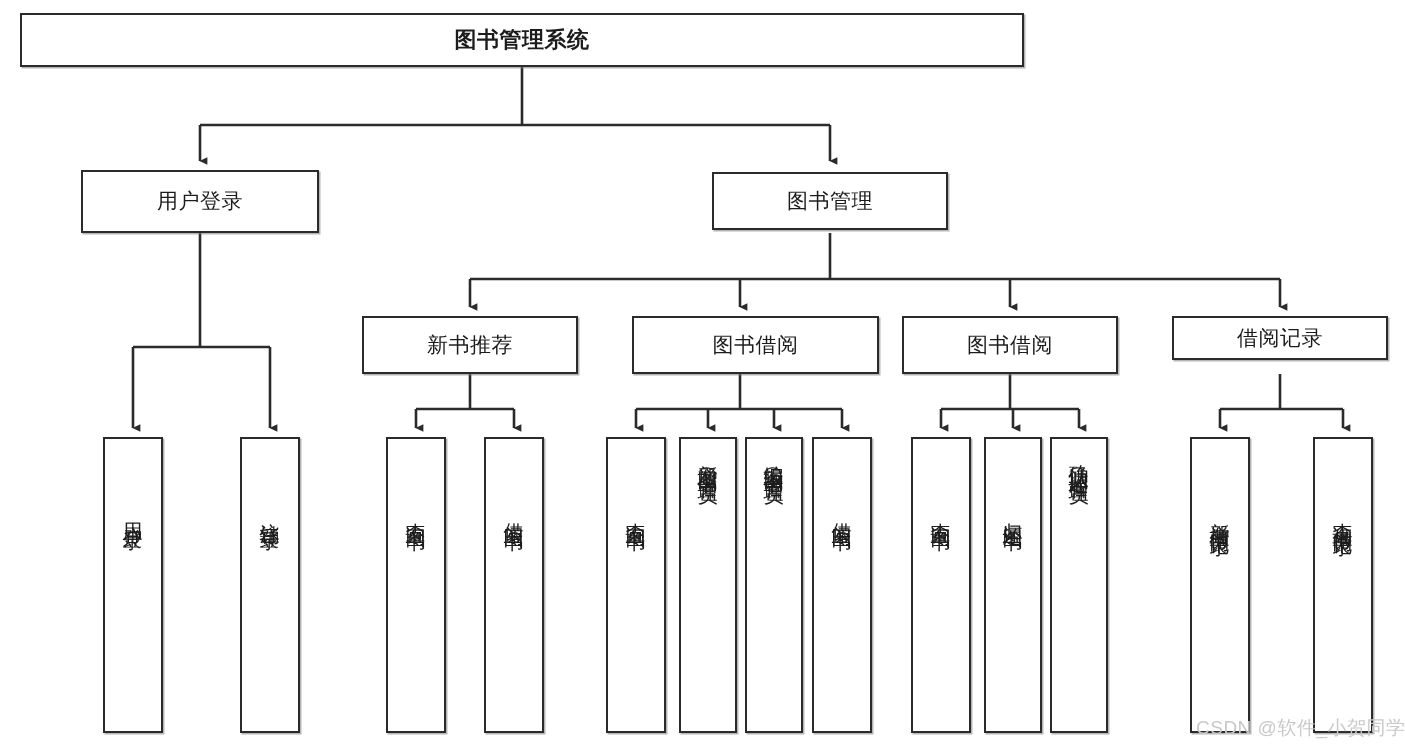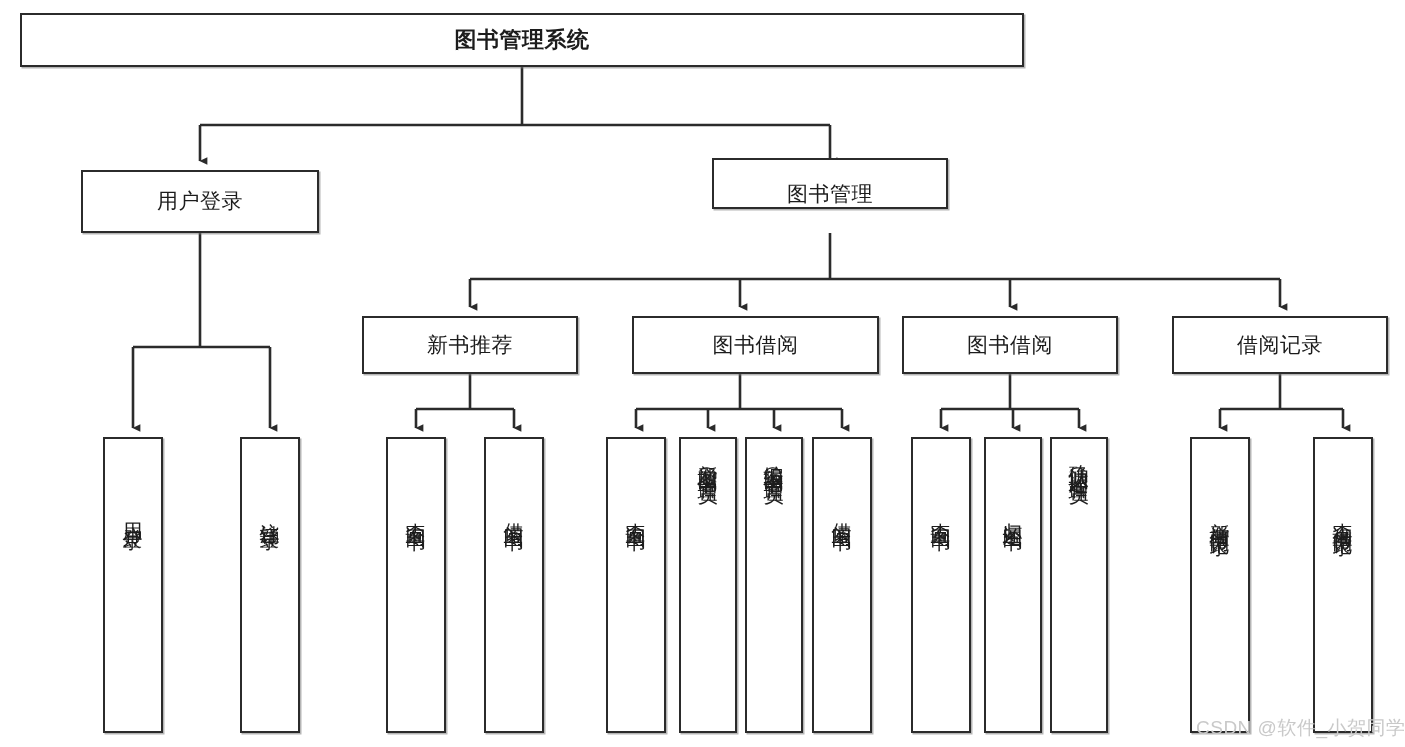--- a/index.html
+++ b/index.html
@@ -123,33 +123,33 @@
       </g>
   </svg>
 
   <div id="node-layer">
       <div class="node horizontal level-0" style="left: 20px; top: 13px; width: 1004px; height: 54px;">
         <span class="node-label">图书管理系统</span>
       </div>
       <div class="node horizontal level-1" style="left: 81px; top: 170px; width: 238px; height: 63px;">
         <span class="node-label">用户登录</span>
       </div>
-      <div class="node horizontal level-1" style="left: 712px; top: 158px; width: 236px; height: 51px; align-items: flex-end;">
+      <div class="node horizontal level-1" style="left: 712px; top: 172px; width: 236px; height: 58px;">
         <span class="node-label">图书管理</span>
       </div>
       <div class="node horizontal level-2" style="left: 362px; top: 316px; width: 216px; height: 58px;">
         <span class="node-label">新书推荐</span>
       </div>
       <div class="node horizontal level-2" style="left: 632px; top: 316px; width: 247px; height: 58px;">
         <span class="node-label">图书借阅</span>
       </div>
       <div class="node horizontal level-2" style="left: 902px; top: 316px; width: 216px; height: 58px;">
         <span class="node-label">图书借阅</span>
       </div>
-      <div class="node horizontal level-2" style="left: 1172px; top: 316px; width: 216px; height: 58px;">
+      <div class="node horizontal level-2" style="left: 1172px; top: 316px; width: 216px; height: 44px;">
         <span class="node-label">借阅记录</span>
       </div>
       <div class="node vertical level-3 mid" style="left: 103px; top: 437px; width: 60px; height: 296px;">
         <span class="node-label">用户登录</span>
       </div>
       <div class="node vertical level-3 mid" style="left: 240px; top: 437px; width: 60px; height: 296px;">
         <span class="node-label">注销登录</span>
       </div>
       <div class="node vertical level-3 mid" style="left: 386px; top: 437px; width: 60px; height: 296px;">
         <span class="node-label">查询图书</span>

